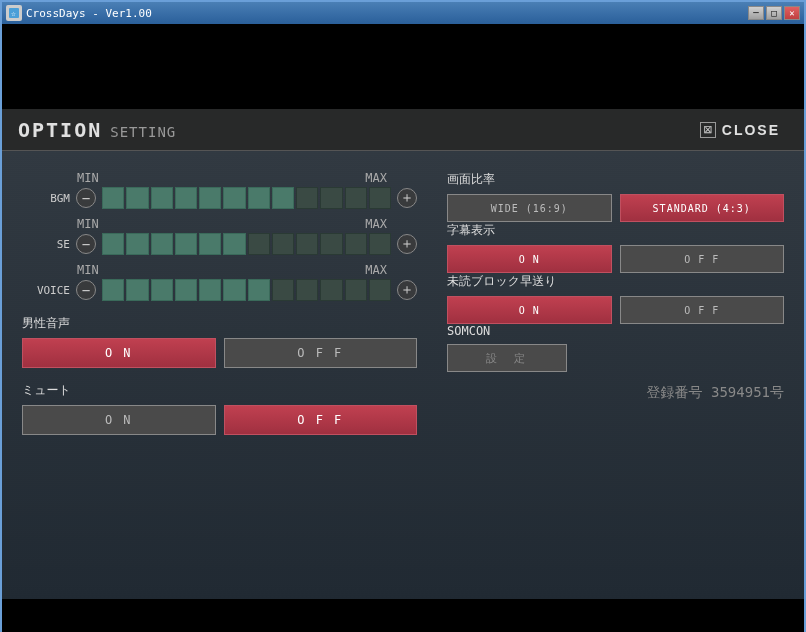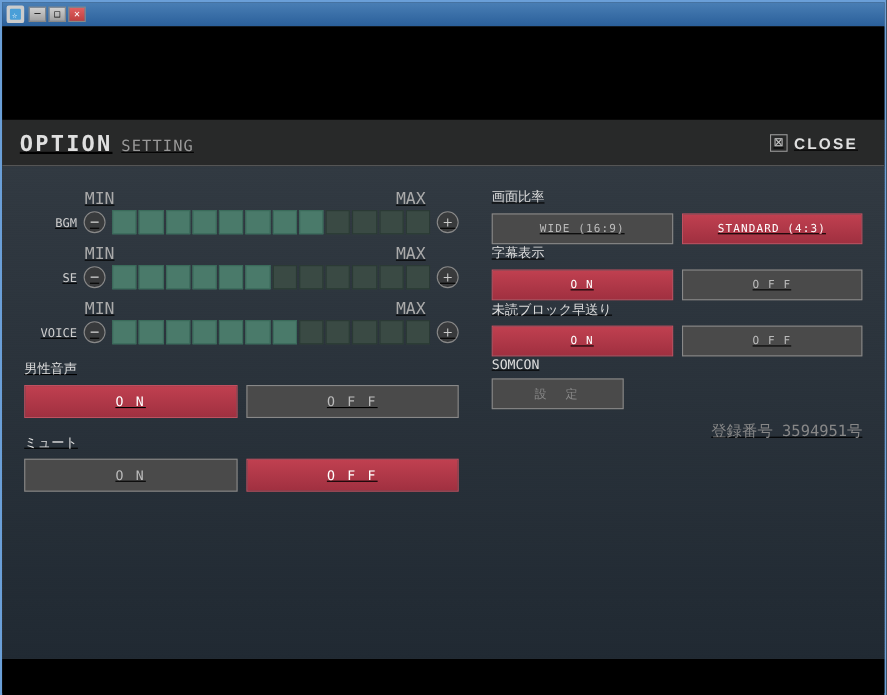--- a/index.html
+++ b/index.html
@@ -76,21 +76,20 @@
     }
 
     
     .main-content {
       background: #3a3a3a;
       background-image: 
         repeating-linear-gradient(0deg, transparent, transparent 1px, rgba(0,0,0,0.1) 1px, rgba(0,0,0,0.1) 2px);
       position: relative;
       height: 490px;
       overflow: hidden;
-      text-decoration: underline;
     }
 
     
     .bg-overlay {
       position: absolute;
       top: 0; left: 0; right: 0; bottom: 0;
       background: 
         linear-gradient(to bottom, rgba(50,60,70,0.8), rgba(30,40,50,0.9));
       z-index: 0;
     }
@@ -177,21 +176,21 @@
     
     .slider-group {
       margin-bottom: 8px;
     }
 
     .slider-labels {
       display: flex;
       justify-content: space-between;
       margin-left: 55px;
       margin-right: 30px;
-      font-size: 15px;
+      font-size: 12px;
       color: #aaa;
       margin-bottom: 2px;
     }
 
     .slider-row {
       display: flex;
       align-items: center;
       gap: 6px;
     }
 
@@ -331,20 +330,21 @@
 
 <div class="window-chrome">
 
   <div class="title-bar">
     <div class="title-bar-icon">
       <svg width="12" height="12" viewBox="0 0 12 12">
         <rect x="1" y="1" width="10" height="10" fill="#4a9fd8" rx="1"></rect>
         <text x="3" y="9" fill="white" font-size="8">☆</text>
       </svg>
     </div>
+    <span class="title-bar-text">CrossDays - Ver1.00</span>
     <div class="title-bar-buttons">
       <div class="tb-btn">─</div>
       <div class="tb-btn">□</div>
       <div class="tb-btn close-btn">✕</div>
     </div>
   </div>
 
   <div class="black-area"></div>
 
   <div class="main-content">

